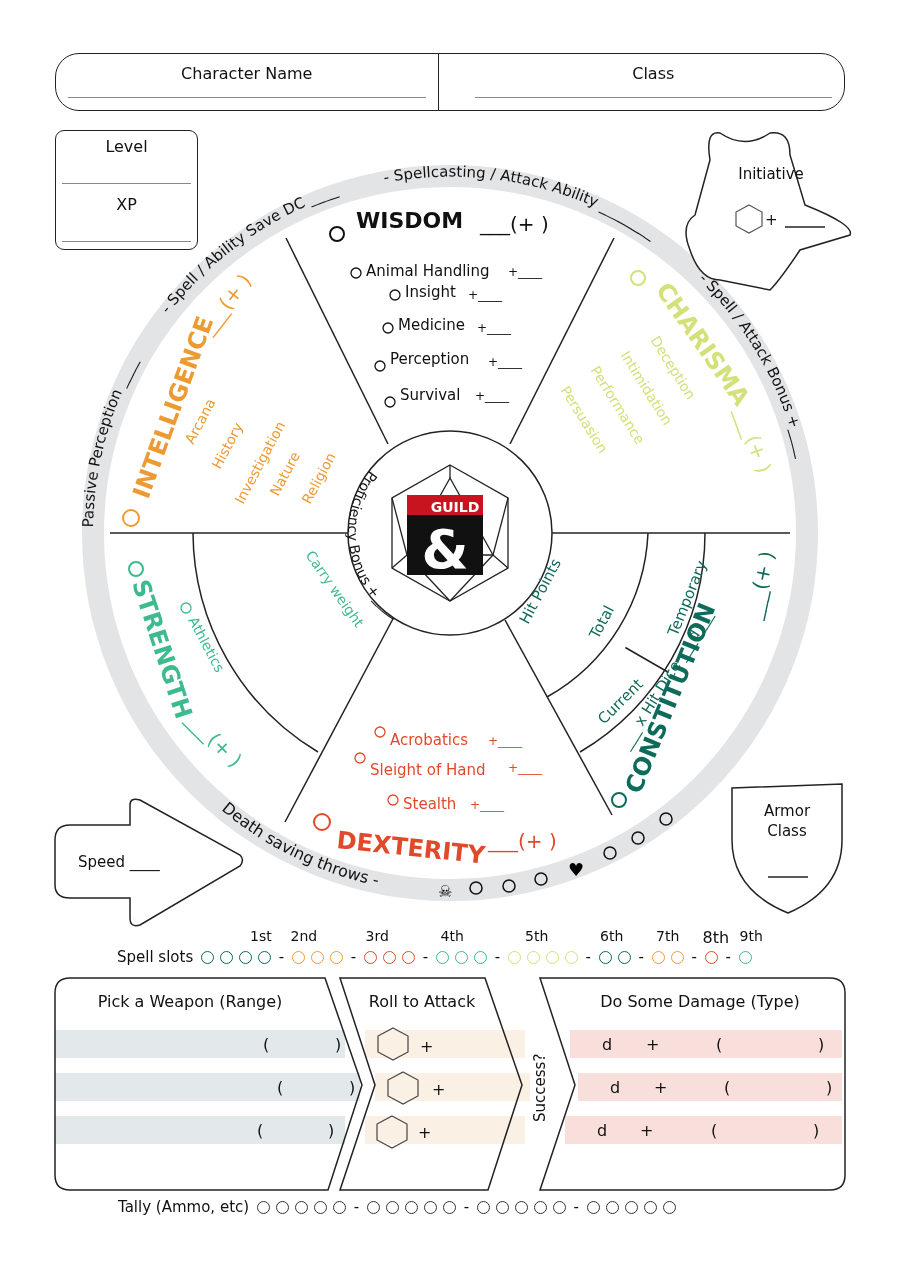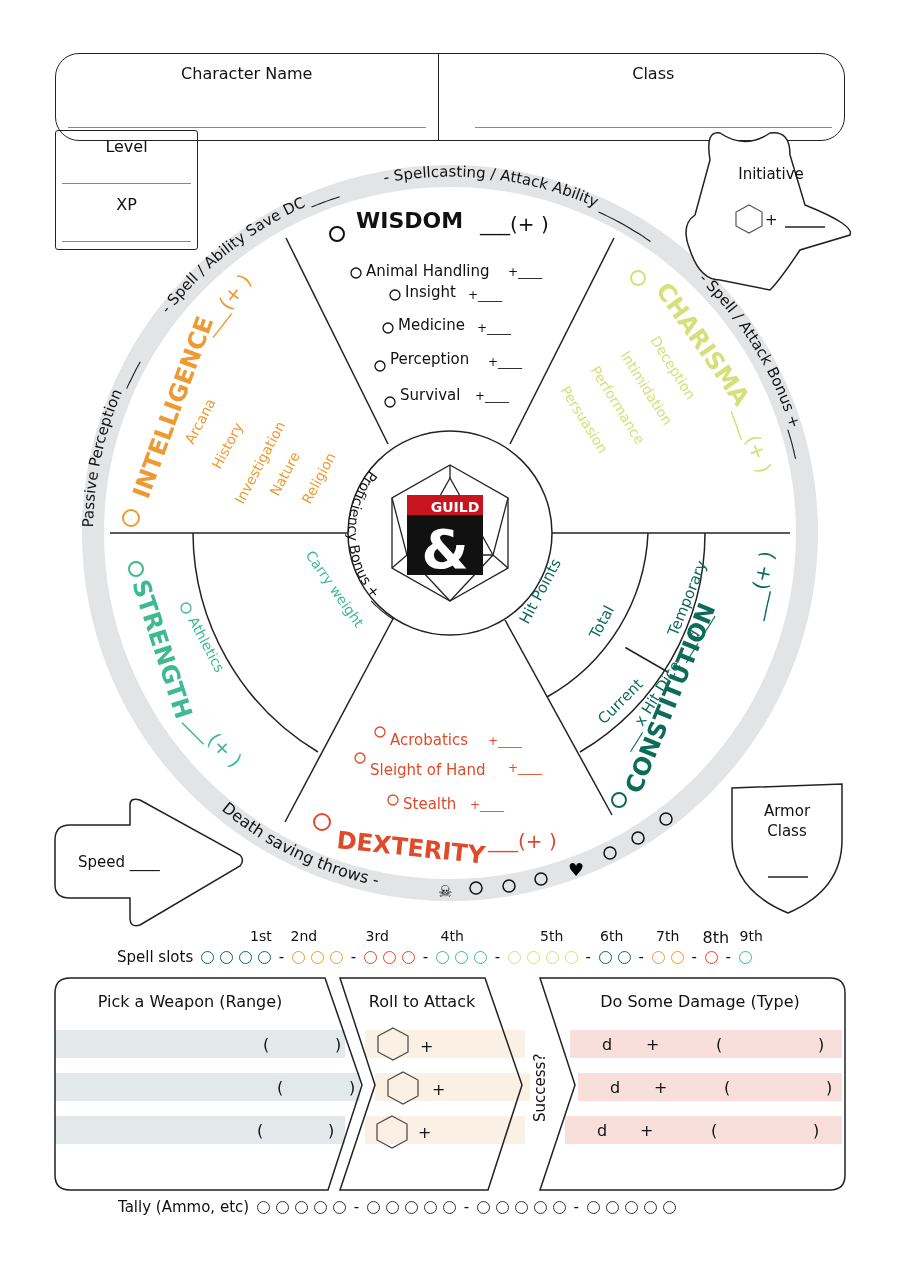--- a/index.html
+++ b/index.html
@@ -1,23 +1,23 @@
 <!DOCTYPE html>
 <html><head>
 <meta charset="utf-8">
 <style>
   html,body{margin:0;padding:0;background:#fff;}
   body{width:900px;height:1273px;position:relative;overflow:hidden;font-family:"DejaVu Sans",sans-serif;color:#111;}
   .abs{position:absolute;}
-  .hdr{left:55px;top:53px;width:790px;height:88px;border:1.5px solid #222;border-radius:24px;display:flex;box-sizing:border-box;gap:24px;}
+  .hdr{left:55px;top:53px;width:790px;height:58px;border:1.5px solid #222;border-radius:24px;display:flex;box-sizing:border-box;gap:24px;}
   .hdr .cell{flex:1;position:relative;border-right:1.5px solid #222;}
   .hdr .cell:last-child{border-right:none;}
   .hdr .lbl{position:absolute;top:10px;left:0;right:0;text-align:center;font-size:16px;}
   .hdr .line{position:absolute;left:12px;right:12px;bottom:12px;border-bottom:1.5px solid #888;height:0;}
-  .lvl{left:55px;top:130px;width:143px;height:120px;border:1.5px solid #222;border-radius:3px;box-sizing:border-box;}
+  .lvl{left:55px;top:130px;width:143px;height:120px;border:1.5px solid #222;border-radius:9px;box-sizing:border-box;}
   .lvl .t{position:absolute;left:0;right:0;text-align:center;font-size:16px;}
   .lvl .ln{position:absolute;left:6px;right:6px;border-bottom:1.5px solid #888;}
   svg text{font-family:"DejaVu Sans",sans-serif;}
   .slots{left:78px;top:928px;width:760px;height:44px;font-size:15px;}
   .tally{left:118px;top:1198px;font-size:15px;}
   .circ{display:inline-block;width:11px;height:11px;border:1.5px solid #333;border-radius:50%;vertical-align:middle;margin:0 3px;}
 </style>
 </head>
 <body>
 
@@ -263,21 +263,21 @@
     </g>
   </g>
 </svg>
 
 <div class="abs slots">
   <div id="slotLabels" style="position:absolute;top:0;left:0;width:760px;height:18px;">
       <span style="position: absolute; top: 0px; left: 128px; font-size: 14px; margin-left: 44px;">1st</span>
       <span style="position: absolute; top: 0px; left: 212.5px; font-size: 14px;">2nd</span>
       <span style="position: absolute; top: 0px; left: 287.5px; font-size: 14px;">3rd</span>
       <span style="position: absolute; top: 0px; left: 362.5px; font-size: 14px;">4th</span>
-      <span style="position: absolute; top: 0px; left: 447px; font-size: 14px; margin-left: 15px;">5th</span>
+      <span style="position: absolute; top: 0px; left: 447px; font-size: 14px;">5th</span>
       <span style="position: absolute; top: 0px; left: 522px; font-size: 14px;">6th</span>
       <span style="position: absolute; top: 0px; left: 578px; font-size: 14px;">7th</span>
       <span style="position: absolute; top: 0px; left: 624.5px; font-size: 16px;">8th</span>
       <span style="position: absolute; top: 0px; left: 661.5px; font-size: 14px;">9th</span>
     </div>
   <div style="position:absolute;top:20px;left:0;white-space:nowrap;margin-left:39px;">
     <span>Spell slots</span>
     <span id="slotCircles"><span class="circ" style="border-color: rgb(14, 107, 90);"></span><span class="circ" style="border-color: rgb(14, 107, 90);"></span><span class="circ" style="border-color: rgb(14, 107, 90);"></span><span class="circ" style="border-color: rgb(14, 107, 90);"></span><span> - </span><span class="circ" style="border-color: rgb(238, 154, 51);"></span><span class="circ" style="border-color: rgb(238, 154, 51);"></span><span class="circ" style="border-color: rgb(238, 154, 51);"></span><span> - </span><span class="circ" style="border-color: rgb(224, 74, 42);"></span><span class="circ" style="border-color: rgb(224, 74, 42);"></span><span class="circ" style="border-color: rgb(224, 74, 42);"></span><span> - </span><span class="circ" style="border-color: rgb(61, 187, 142);"></span><span class="circ" style="border-color: rgb(61, 187, 142);"></span><span class="circ" style="border-color: rgb(61, 187, 142);"></span><span> - </span><span class="circ" style="border-color: rgb(212, 224, 122);"></span><span class="circ" style="border-color: rgb(212, 224, 122);"></span><span class="circ" style="border-color: rgb(212, 224, 122);"></span><span class="circ" style="border-color: rgb(212, 224, 122);"></span><span> - </span><span class="circ" style="border-color: rgb(14, 107, 90);"></span><span class="circ" style="border-color: rgb(14, 107, 90);"></span><span> - </span><span class="circ" style="border-color: rgb(238, 154, 51);"></span><span class="circ" style="border-color: rgb(238, 154, 51);"></span><span> - </span><span class="circ" style="border-color: rgb(224, 74, 42);"></span><span> - </span><span class="circ" style="border-color: rgb(61, 187, 142);"></span></span>
   </div>
 </div>

